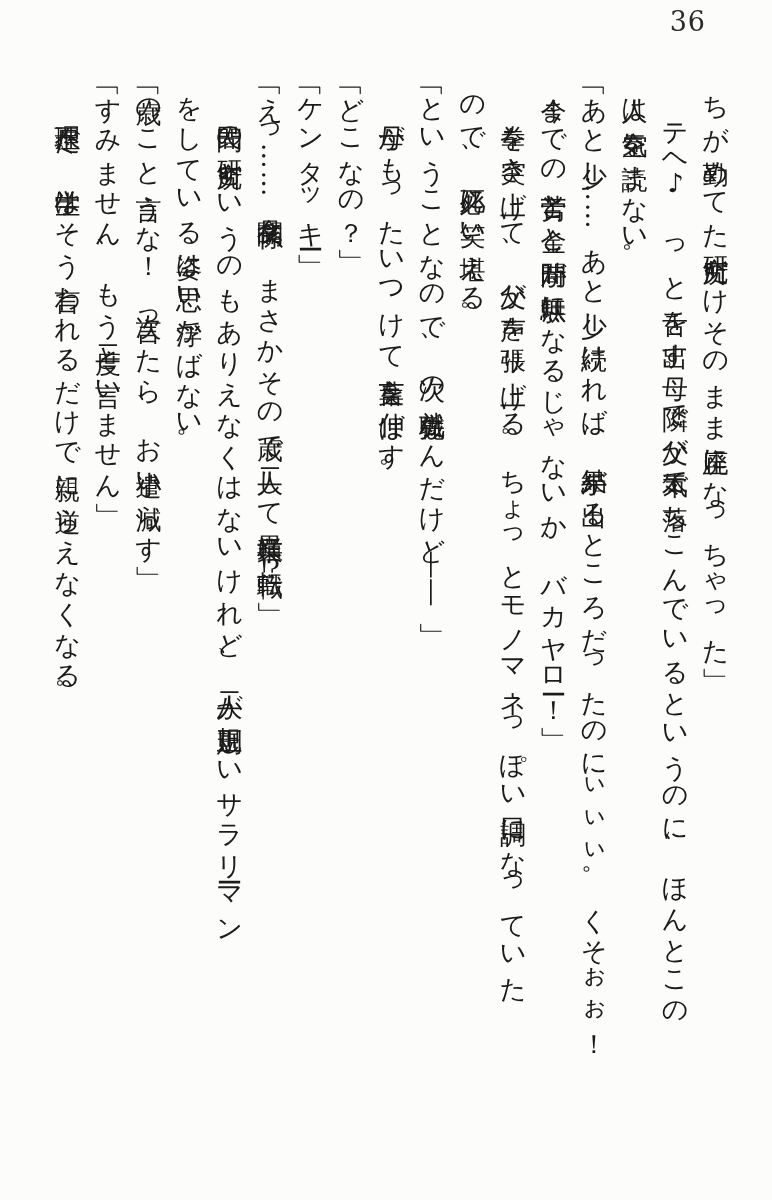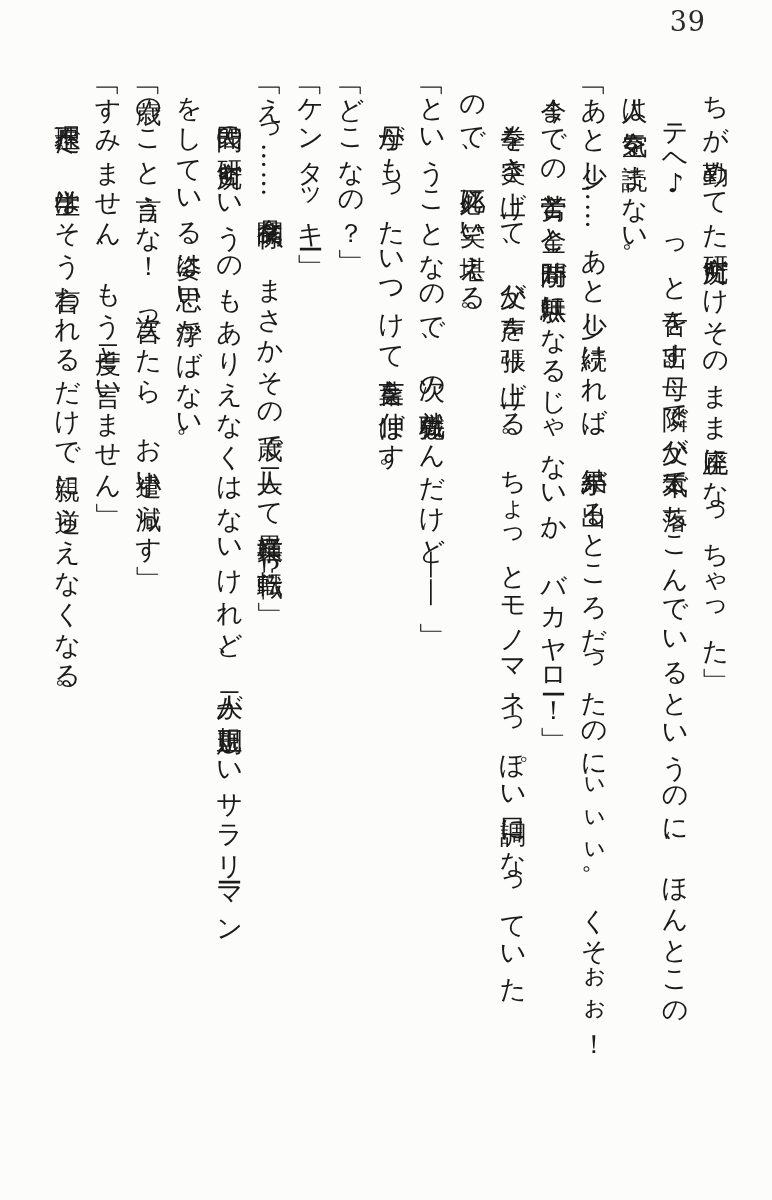--- a/index.html
+++ b/index.html
@@ -37,21 +37,21 @@
     white-space: nowrap;
   }
   .text-line {
     white-space: nowrap;
   }
 </style>
 </head>
 <body>
 
 <div class="page">
-  <div class="page-number">39</div>
+  <div class="page-number">36</div>
   <div class="text-block">
     <div class="text-line">ちが勤めてた研究所だけそのまま廃止になっちゃった」</div>
     <div class="text-line">　テヘ♪　っと舌を出す母。隣で父が本気で落ちこんでいるというのに、ほんとこの</div>
     <div class="text-line">人は空気を読まない。</div>
     <div class="text-line">「あと少し……あと少し続ければ、結果が出るところだったのにぃぃぃ。くそぉぉ！</div>
     <div class="text-line">今までの苦労と金と時間が無駄になるじゃないか、バカヤロー！」</div>
     <div class="text-line">　拳を突き上げて、父が声を張り上げる。ちょっとモノマネっぽい口調になっていた</div>
     <div class="text-line">ので、必死に笑い堪える。</div>
     <div class="text-line">「ということなので、次の就職先なんだけど――」</div>
     <div class="text-line">　母がもったいつけて言葉を伸ばす。</div>

